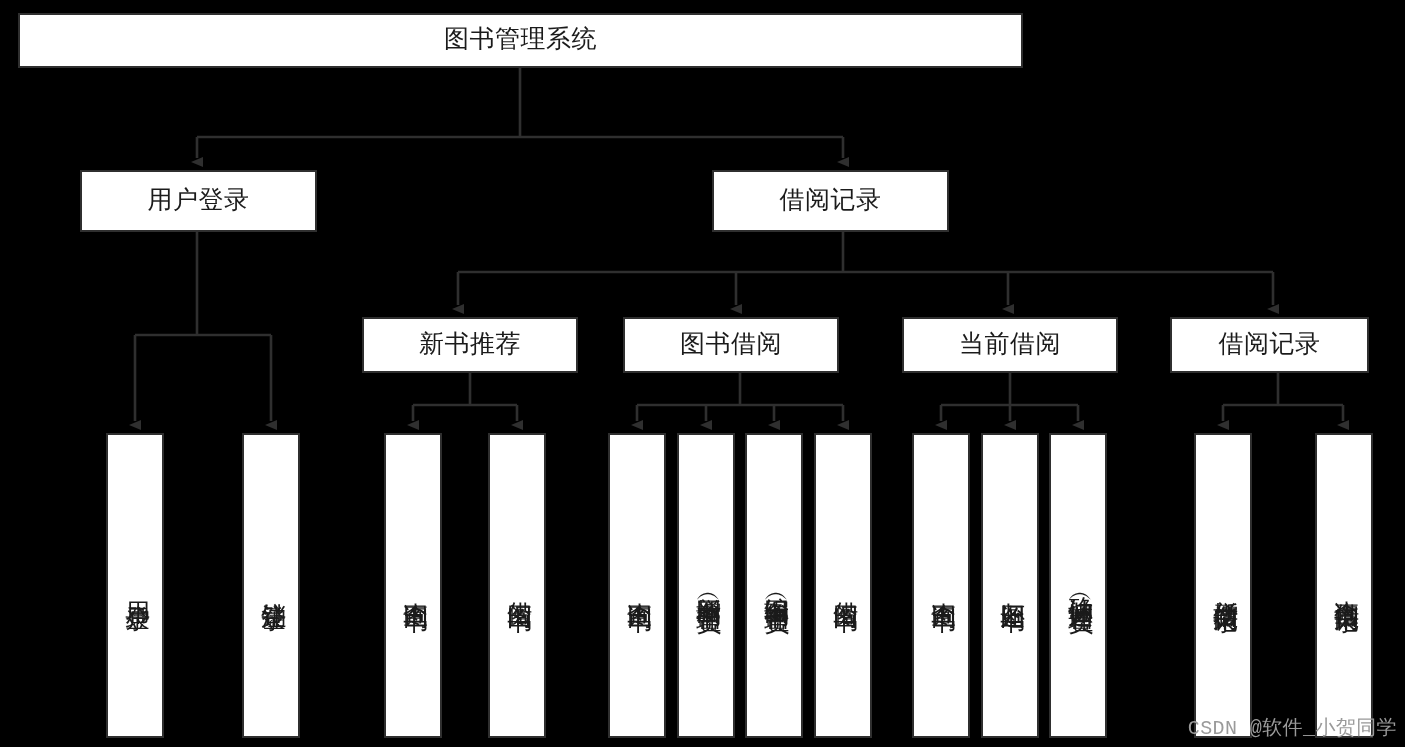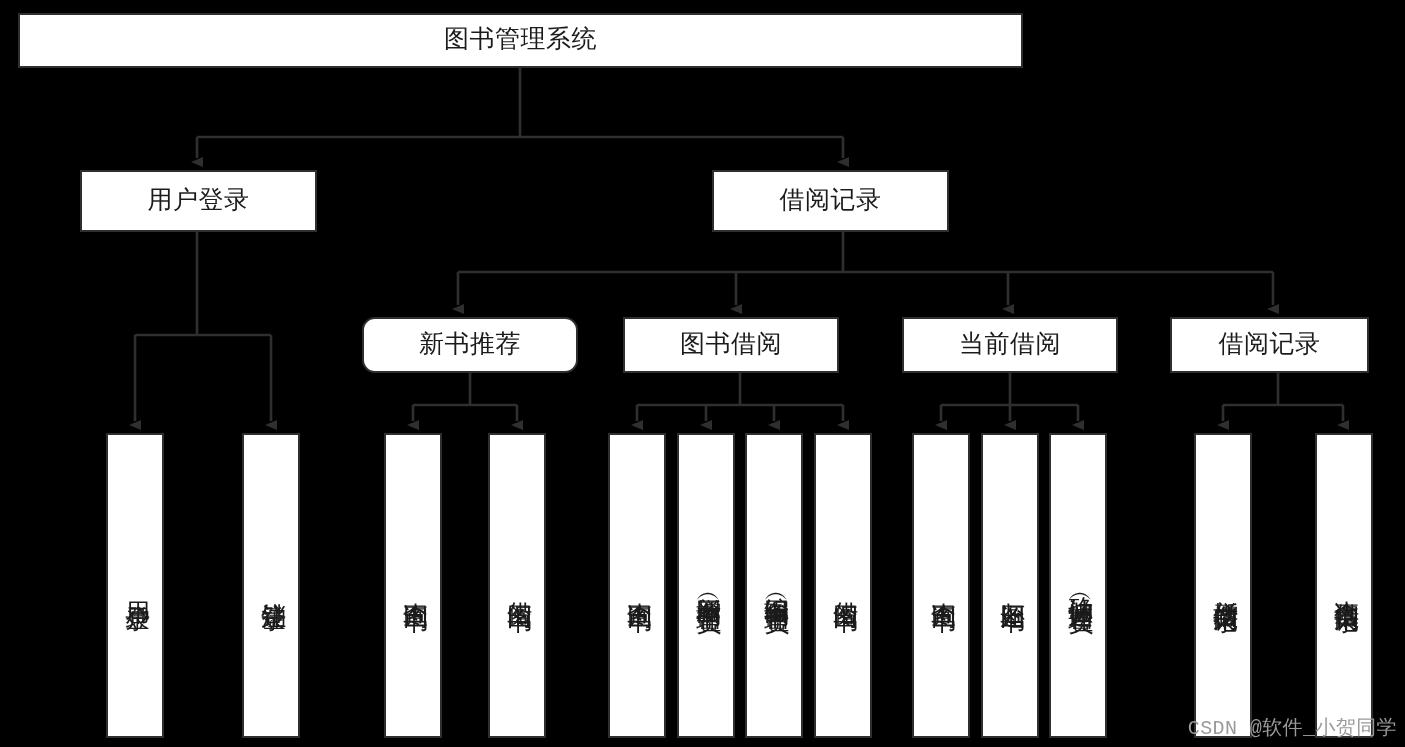--- a/index.html
+++ b/index.html
@@ -126,21 +126,21 @@
   </div>
 
   <div class="node horizontal" style="left:80px; top:170px; width:237px; height:62px;">
     <span>用户登录</span>
   </div>
 
   <div class="node horizontal" style="left:712px; top:170px; width:237px; height:62px;">
     <span>借阅记录</span>
   </div>
 
-  <div class="node horizontal" style="left:362px; top:317px; width:216px; height:56px;border-radius:13px;">
+  <div class="node horizontal" style="left:362px; top:317px; width:216px; height:56px;">
     <span>新书推荐</span>
   </div>
 
   <div class="node horizontal" style="left:623px; top:317px; width:216px; height:56px;">
     <span>图书借阅</span>
   </div>
 
   <div class="node horizontal" style="left:902px; top:317px; width:216px; height:56px;">
     <span>当前借阅</span>
   </div>

